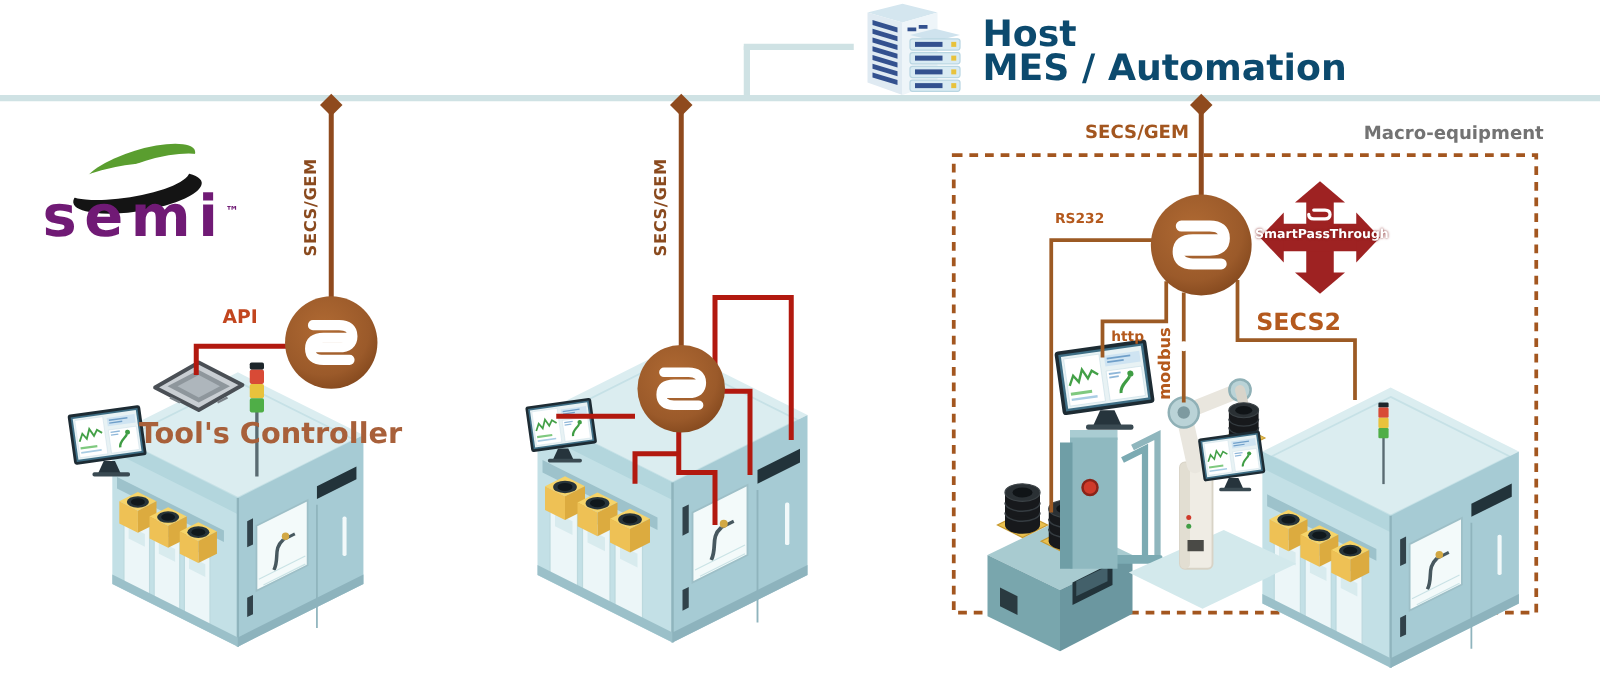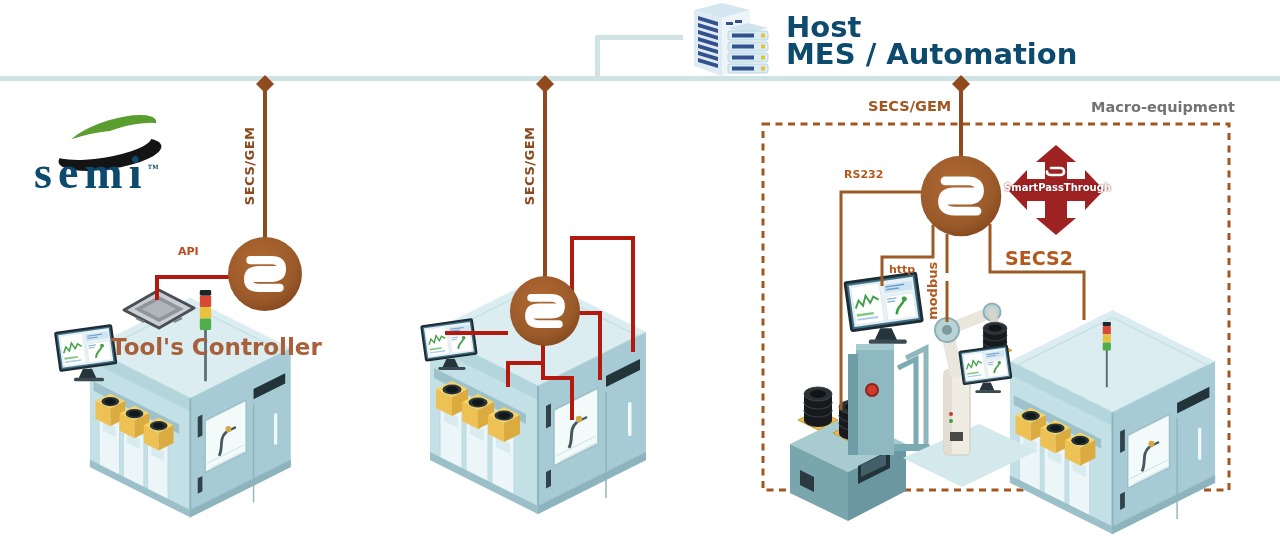--- a/index.html
+++ b/index.html
@@ -4,26 +4,26 @@
 <style>
   html,body{margin:0;padding:0;background:#fff;}
   #canvas{position:relative;width:1280px;height:542px;background:#ffffff;overflow:hidden;
           font-family:"DejaVu Sans","Liberation Sans",sans-serif;}
   #gfx{position:absolute;left:0;top:0;}
   .lbl{position:absolute;white-space:nowrap;line-height:1.05;}
   .host-t{font-size:29px;font-weight:bold;color:#0c4a6e;}
   .brown-v{font-size:13px;font-weight:bold;color:#8a4a1e;letter-spacing:.5px;
            width:90px;text-align:center;transform:rotate(-90deg);}
   .orange{color:#b4591d;font-weight:bold;font-size:11px;}
-  .api{color:#c2451e;font-weight:bold;font-size:11px;}
+  .api{color:#c2451e;font-weight:bold;font-size:15px;}
   .ctrl{color:#a8603a;font-weight:600;font-size:23px;}
   .macro-t{color:#a3561f;font-weight:bold;font-size:14.5px;}
   .spt-txt{width:110px;text-align:right;font-size:10px;font-weight:bold;color:#ffffff;
            text-shadow:0 0 2px #7a1515;}
-  .semi-w{font-size:46px;font-weight:bold;color:#0c4a6e;letter-spacing:6px;font-family:Liberation Serif, serif;}
+  .semi-w{font-size:46px;font-weight:bold;color:#701a75;letter-spacing:6px;}
   .semi-w sup{font-size:11px;letter-spacing:0;}
 </style>
 </head>
 <body>
 
 <div id="canvas">
 
 <svg id="gfx" width="1280" height="542" viewBox="0 0 1280 542">
   <defs>
     <radialGradient id="sgrad" cx="42%" cy="36%" r="70%">

